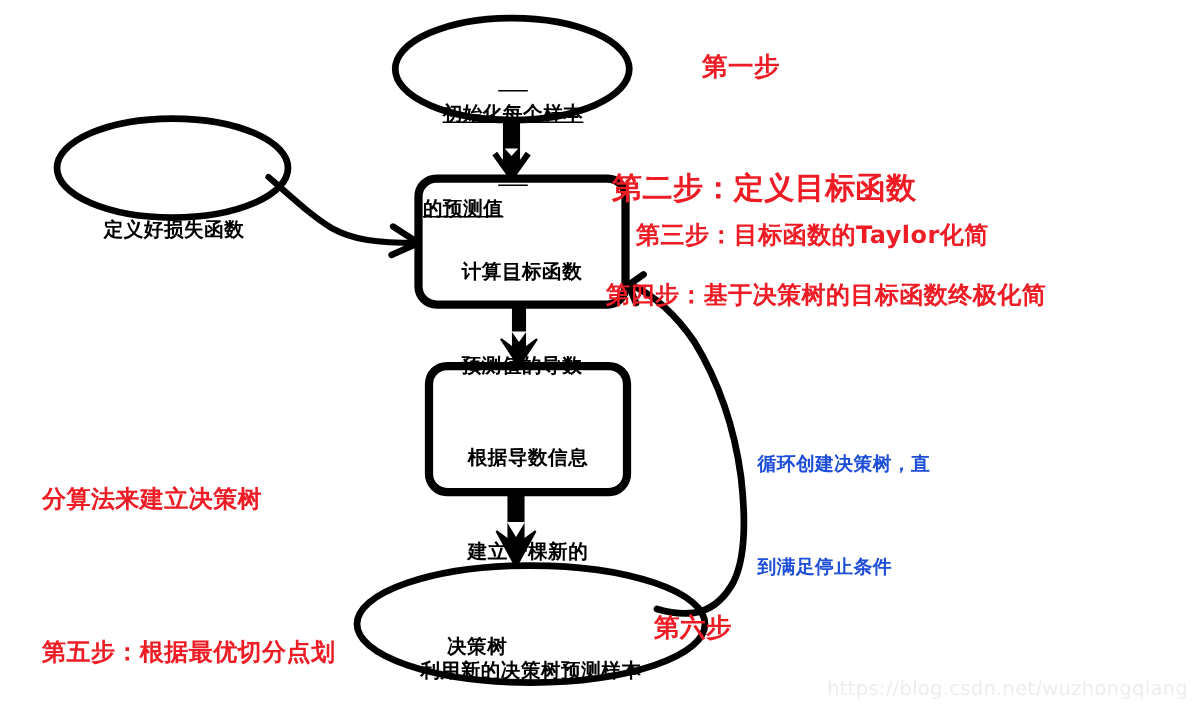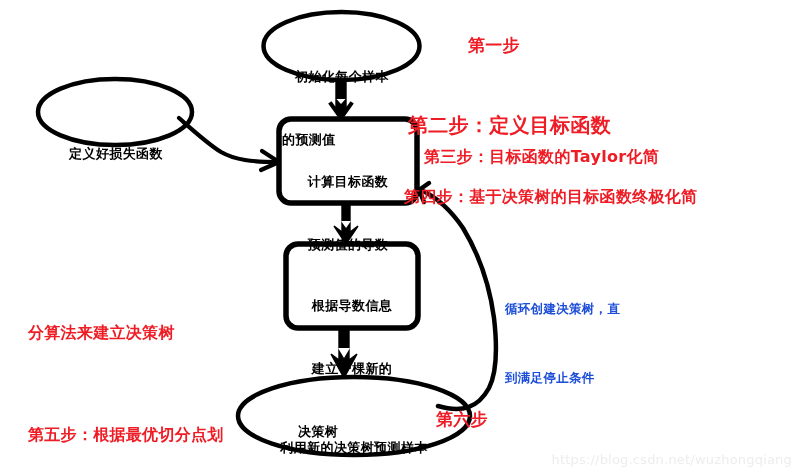--- a/index.html
+++ b/index.html
@@ -99,21 +99,21 @@
     </g>
 
     <g>
       <path d="M 438 406 C 462 413, 478 408, 489 388 C 497 372, 497 344, 494 318
                C 490 288, 480 256, 463 228 C 448 206, 434 196, 421 190" fill="none" stroke="#000000" stroke-width="4.5" stroke-linecap="round" stroke-linejoin="round"></path>
       <path d="M 429 183 L 419 190 L 424 202" fill="none" stroke="#000000" stroke-width="4.5" stroke-linecap="round" stroke-linejoin="round"></path>
     </g>
 
   </svg>
 
-  <div class="node-text" style="left:272px; top:24px; width:140px;">
+  <div class="node-text" style="left:272px; top:24px; width:140px;text-decoration:underline;">
     <div>初始化每个样本</div>
     <div style="text-align:left; padding-left:10px;">的预测值</div>
   </div>
 
   <div class="node-text" style="left:46px; top:101px; width:140px;">
     <div>定义好损失函数</div>
   </div>
 
   <div class="node-text" style="left:282px; top:129px; width:132px;">
     <div>计算目标函数</div>

